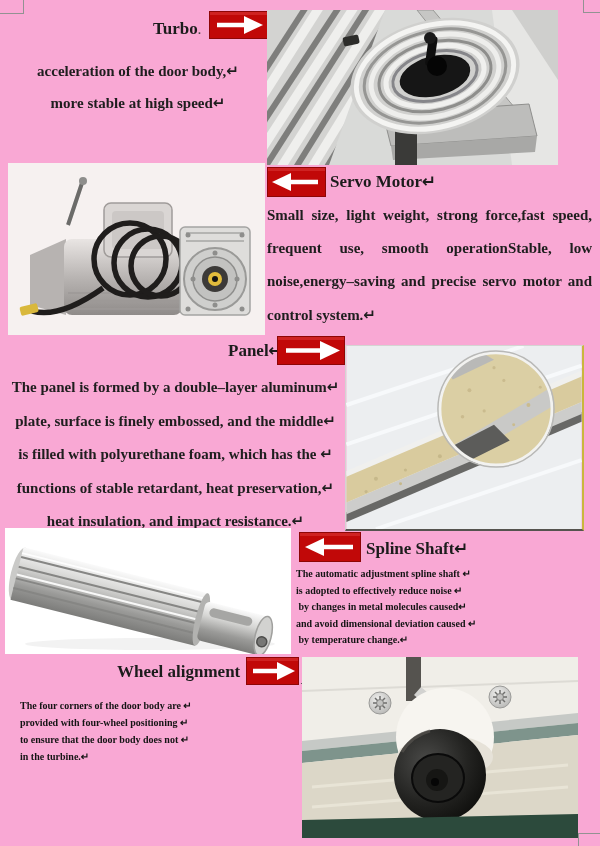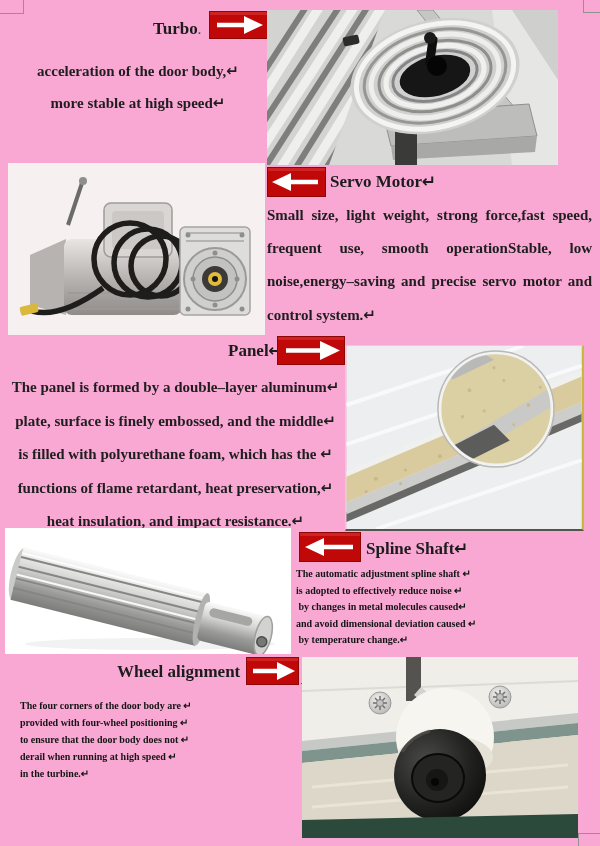--- a/index.html
+++ b/index.html
@@ -213,21 +213,21 @@
       </g>
       <circle cx="152" cy="64" r="57" fill="none" stroke="#f2f2f0" stroke-width="3"></circle>
       <circle cx="152" cy="64" r="59" fill="none" stroke="#b8b8b6" stroke-width="1.5"></circle>
     </svg>
   </div>
 
   <div class="abs" style="left:5px;top:371px;width:341px;line-height:33.6px;text-align:center">
     <div class="serifline">The panel is formed by a double–layer aluminum↵</div>
     <div class="serifline">plate, surface is finely embossed, and the middle↵</div>
     <div class="serifline">is filled with polyurethane foam, which has the ↵</div>
-    <div class="serifline">functions of flame retardant, heat preservation,↵</div>
+    <div class="serifline">functions of stable retardant, heat preservation,↵</div>
     <div class="serifline">heat insulation, and impact resistance.↵</div>
   </div>
 
   <div class="abs" style="left:5px;top:528px;width:286px;height:126px">
     <svg viewBox="0 0 286 126" width="286" height="126">
       <defs>
         <linearGradient id="g-sh" x1="0" y1="0" x2="0" y2="1">
           <stop offset="0" stop-color="#fafafa"></stop>
             <stop offset=".35" stop-color="#d6d6d4"></stop>
           <stop offset=".7" stop-color="#9a9a98"></stop>
@@ -338,17 +338,16 @@
       <circle cx="135" cy="123" r="11" fill="#161614"></circle>
       <circle cx="133" cy="125" r="4" fill="#060606"></circle>
       <polygon points="0,163 276,157 276,181 0,181" fill="#2c4a3c"></polygon>
     </svg>
   </div>
 
   <div class="abs" style="left:20px;top:697px;line-height:17px">
     <div class="monoline">The four corners of the door body are ↵</div>
     <div class="monoline">provided with four-wheel positioning ↵</div>
     <div class="monoline">to ensure that the door body does not ↵</div>
-    <div class="monoline">derail when running at high speed ↵</div>
     <div class="monoline">in the turbine.↵</div>
   </div>
 
 </div>
 
 </body></html>

